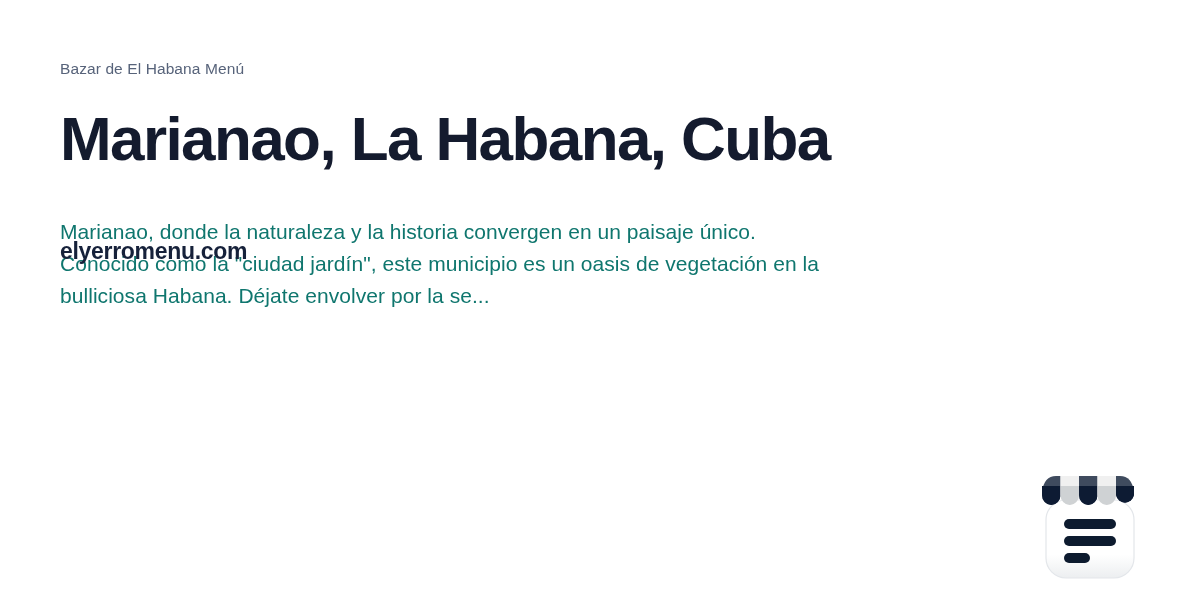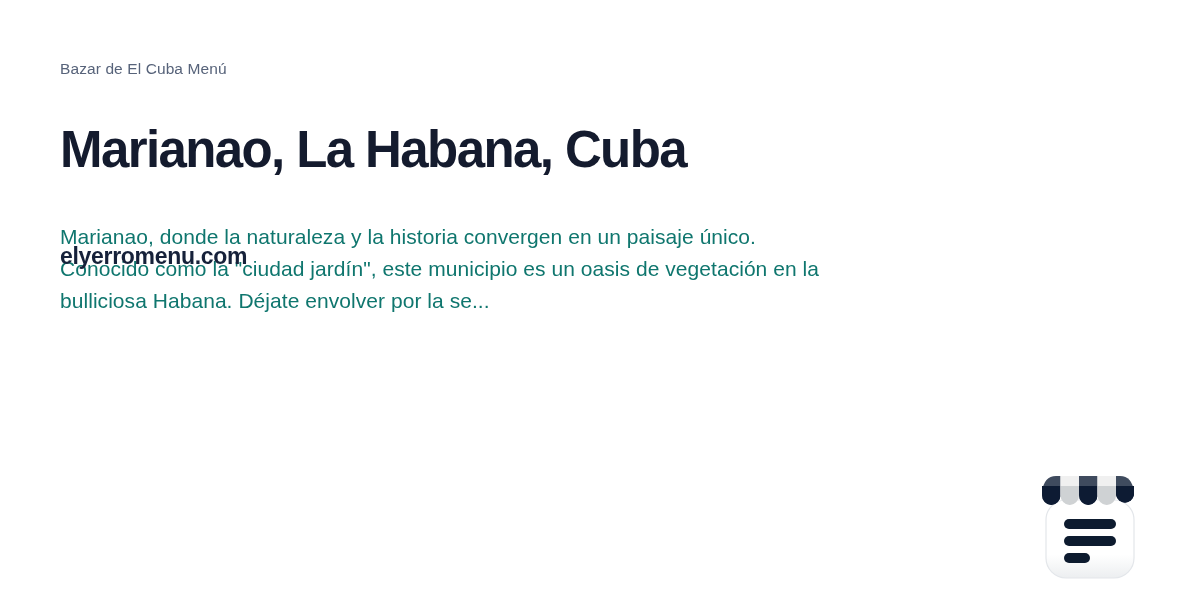--- a/index.html
+++ b/index.html
@@ -33,22 +33,22 @@
   .eyebrow {
     font-size: 15.5px;
     line-height: 22px;
     color: #57637a;
     letter-spacing: 0.1px;
     font-weight: 400;
     white-space: nowrap;
   }
 
   .headline {
-    margin-top: 35px;
-    font-size: 51px;
+    margin-top: 24px;
+    font-size: 62px;
     line-height: 70px;
     font-weight: 700;
     letter-spacing: -1.6px;
     color: #141b2e;
     max-width: 790px;
   }
 
   .desc-wrap {
     position: relative;
     margin-top: 36px;
@@ -89,21 +89,21 @@
     height: 108px;
   }
 </style>
 </head>
 <body>
 
 <div class="page">
 
   <div class="content">
 
-    <div class="eyebrow">Bazar de El Cuba Menú</div>
+    <div class="eyebrow">Bazar de El Habana Menú</div>
 
     <h1 class="headline">Marianao, La Habana, Cuba</h1>
 
     <div class="desc-wrap">
       <p class="description">Marianao, donde la naturaleza y la historia convergen en un paisaje único. Conocido como la "ciudad jardín", este municipio es un oasis de vegetación en la bulliciosa Habana. Déjate envolver por la se...</p>
       <div class="watermark">elyerromenu.com</div>
     </div>
 
   </div>
 

